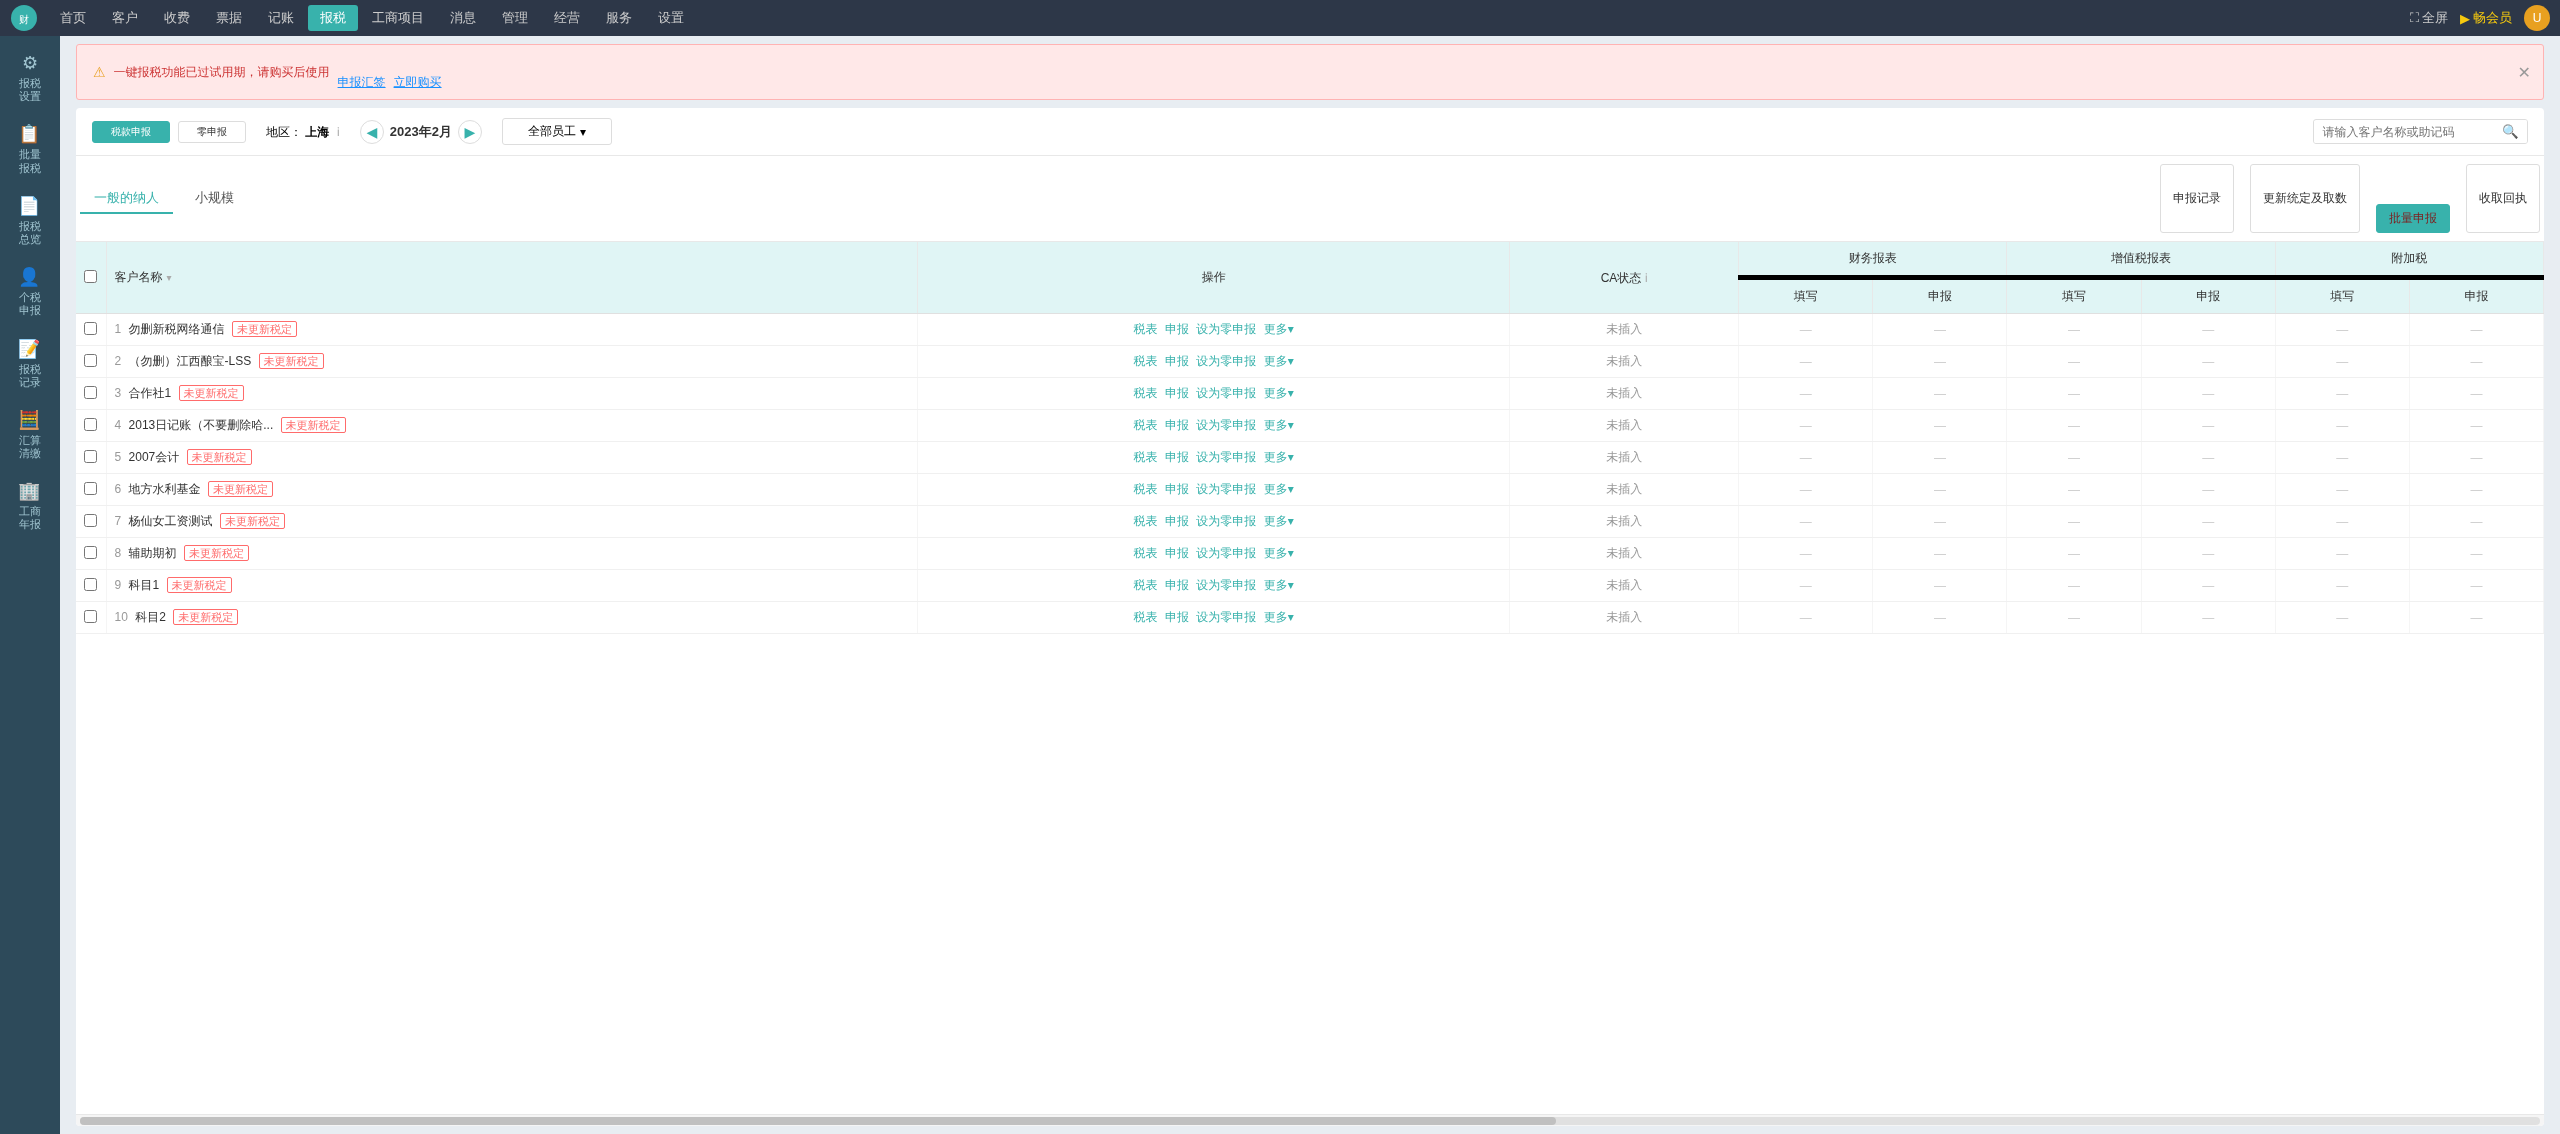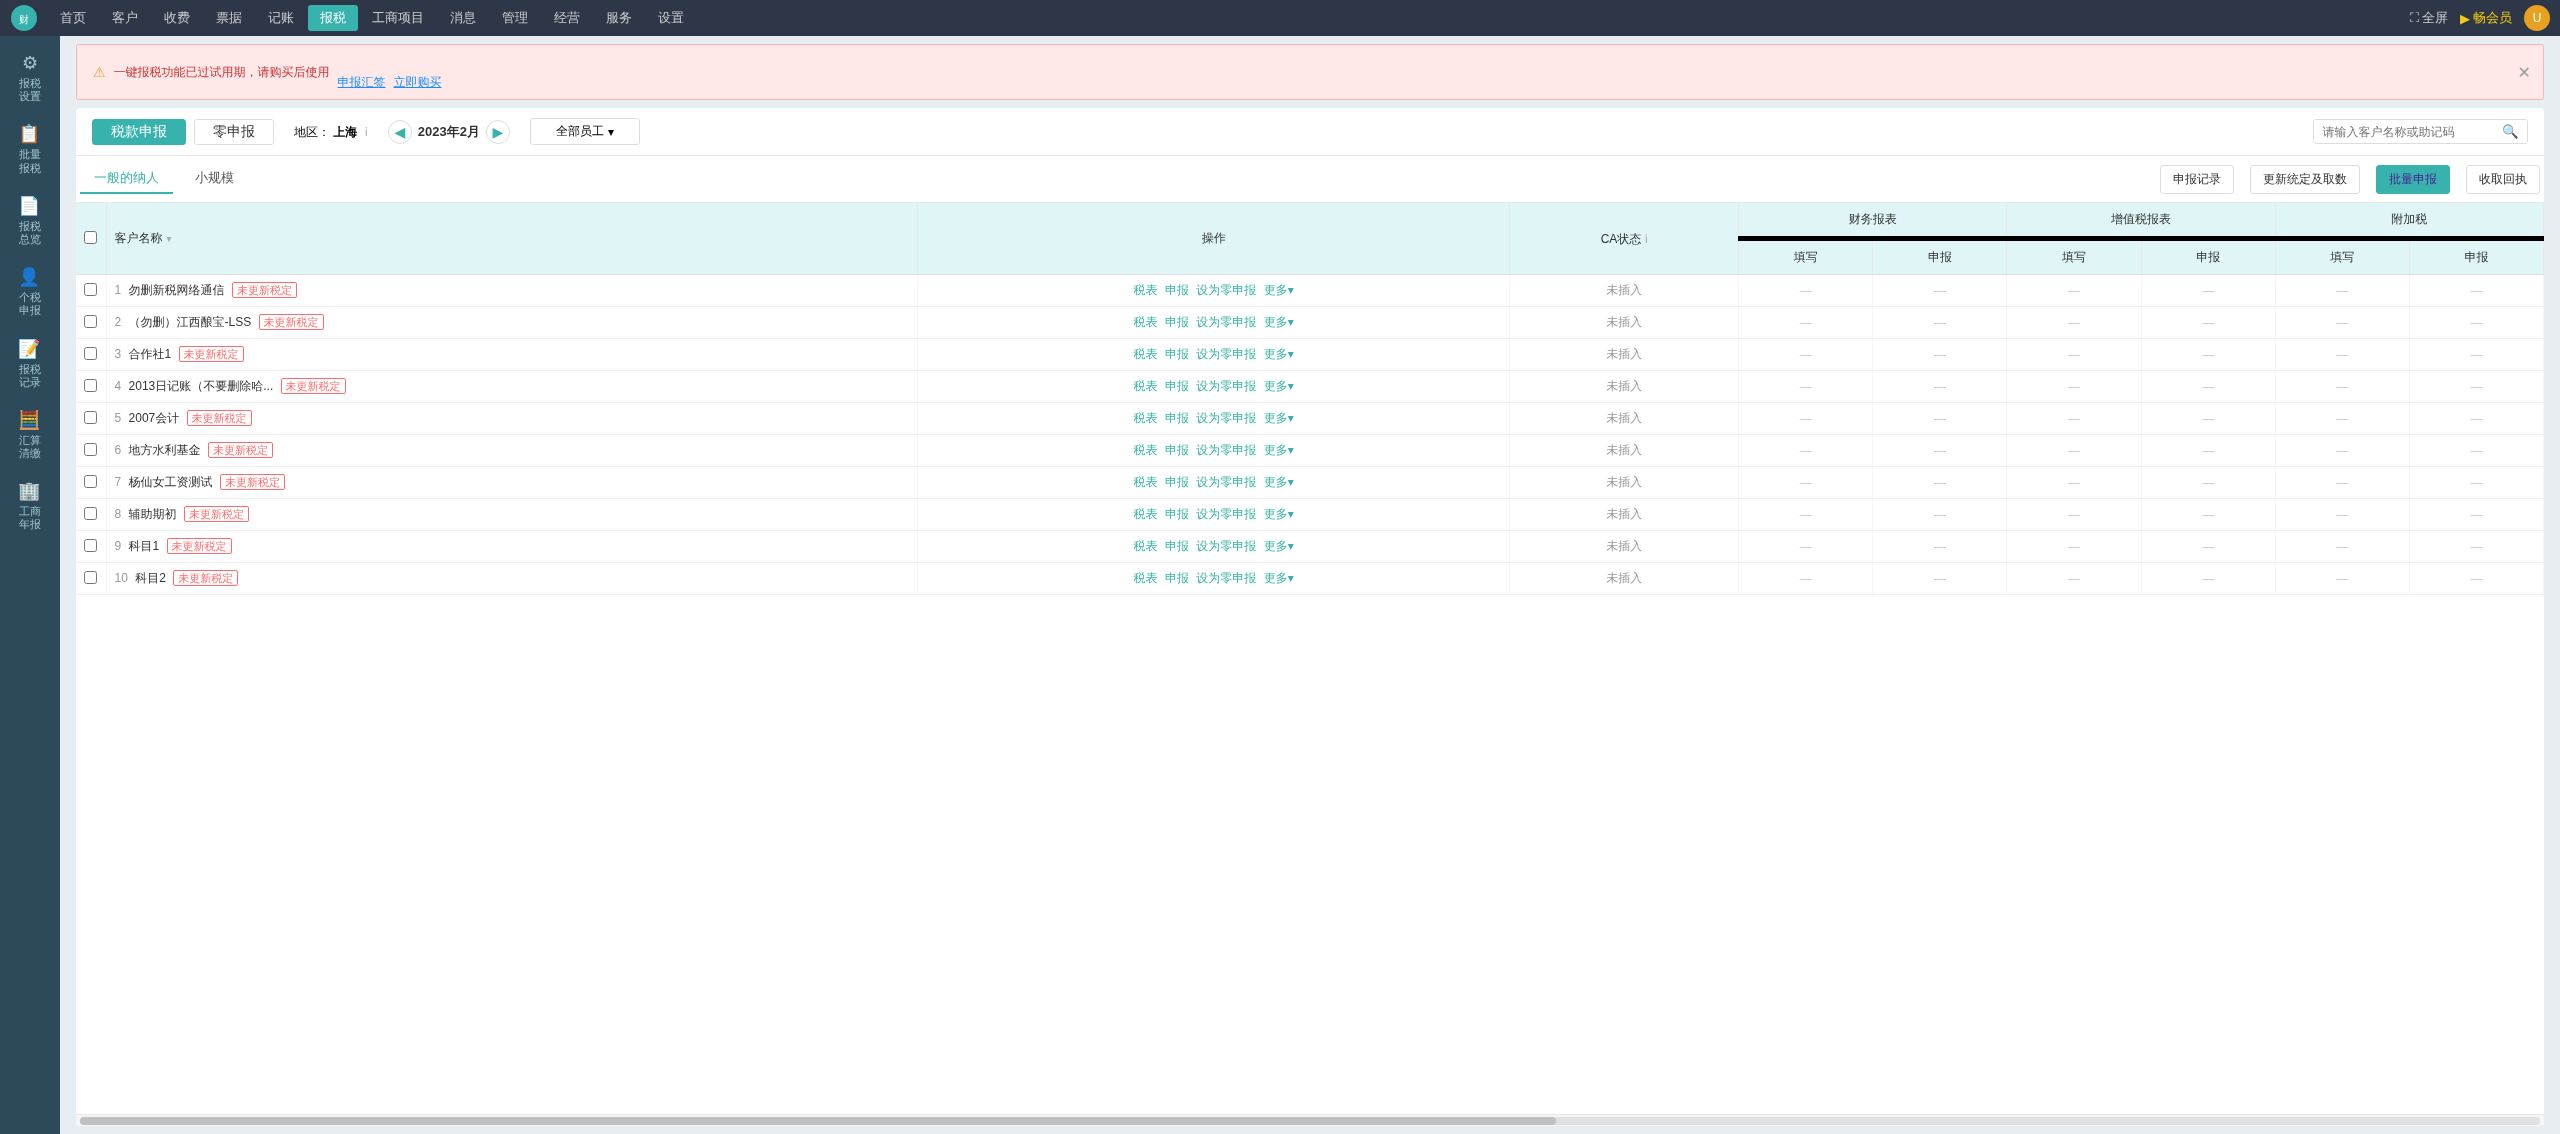--- a/index.html
+++ b/index.html
@@ -30,42 +30,42 @@
     .banner-warn { color: #e8a020; font-size: 14px; }
     .banner-link { color: #1890ff; cursor: pointer; text-decoration: underline; margin-top: 21px; }
     .banner-close { position: absolute; right: 12px; cursor: pointer; color: #999; font-size: 16px; }
 
     
     .panel { margin: 8px 16px 8px 16px; background: #fff; border-radius: 4px; flex: 1; display: flex; flex-direction: column; overflow: hidden; }
 
     
     .panel-toolbar { padding: 10px 16px; display: flex; align-items: center; gap: 8px; border-bottom: 1px solid #e8e8e8; flex-shrink: 0; }
 
-    .tab-btn { padding: 3px 18px; border: 1px solid #ddd; background: #fff; cursor: pointer; font-size: 14px; border-radius: 3px; color: #333; }
+    .tab-btn { padding: 3px 18px; border: 1px solid #ddd; background: #fff; cursor: pointer; font-size: 10px; border-radius: 3px; color: #333; }
     .tab-btn.active { background: #38b2ac; color: #fff; border-color: #38b2ac; }
     .info-icon { color: #aaa; cursor: pointer; }
 
     .date-nav { display: flex; align-items: center; gap: 6px; }
     .date-arrow { background: #fff; border: 1px solid #ddd; width: 24px; height: 24px; display: flex; align-items: center; justify-content: center; cursor: pointer; border-radius: 50%; color: #38b2ac; font-size: 14px; }
     .date-text { font-size: 13px; color: #333; font-weight: bold; }
 
     .dept-select { border: 1px solid #ddd; padding: 4px 25px; border-radius: 3px; font-size: 12px; cursor: pointer; display: flex; align-items: center; gap: 4px; }
 
     .search-box { margin-left: auto; display: flex; align-items: center; border: 1px solid #ddd; border-radius: 3px; overflow: hidden; }
     .search-input { border: none; outline: none; padding: 4px 8px; font-size: 12px; width: 180px; color: #999; }
     .search-btn { background: #fff; border: none; padding: 4px 8px; cursor: pointer; color: #666; }
 
     
     .sub-toolbar { padding: 8px 4px; display: flex; align-items: center; gap: 8px; border-bottom: 1px solid #e8e8e8; flex-shrink: 0; }
     .type-tab { padding: 5px 14px; border-bottom: 2px solid transparent; cursor: pointer; font-size: 13px; color: #555; }
     .type-tab.active { border-bottom: 2px solid #38b2ac; color: #38b2ac; }
 
     .action-btns { margin-left: auto; display: flex; gap: 16px; }
     .action-btn { padding: 5px 12px; border: 1px solid #ddd; background: #fff; cursor: pointer; font-size: 12px; border-radius: 3px; color: #333; white-space: nowrap; }
-    .action-btn.primary { background: #38b2ac; color: #4c1d95; border-color: #38b2ac; }
+    .action-btn.primary { background: #38b2ac; color: #7f1d1d; border-color: #38b2ac; margin-top: 40px; }
 
     
     .table-container { flex: 1; overflow: auto; }
     table { width: 100%; border-collapse: collapse; font-size: 12px; }
     thead tr { background: #e0f5f5; }
     th { padding: 8px 8px; text-align: center; color: #333; font-weight: normal; border-bottom: 1px solid #e0e0e0; border-right: 1px solid #e8e8e8; white-space: nowrap; position: sticky; top: 0; background: #e0f5f5; z-index: 10; }
     th.left { text-align: left; }
     td { padding: 7px 8px; text-align: center; border-bottom: 1px solid #f0f0f0; border-right: 1px solid #f5f5f5; color: #333; white-space: nowrap; }
     td.left { text-align: left; }
     .col-subheader { background: #f0fafa; }

